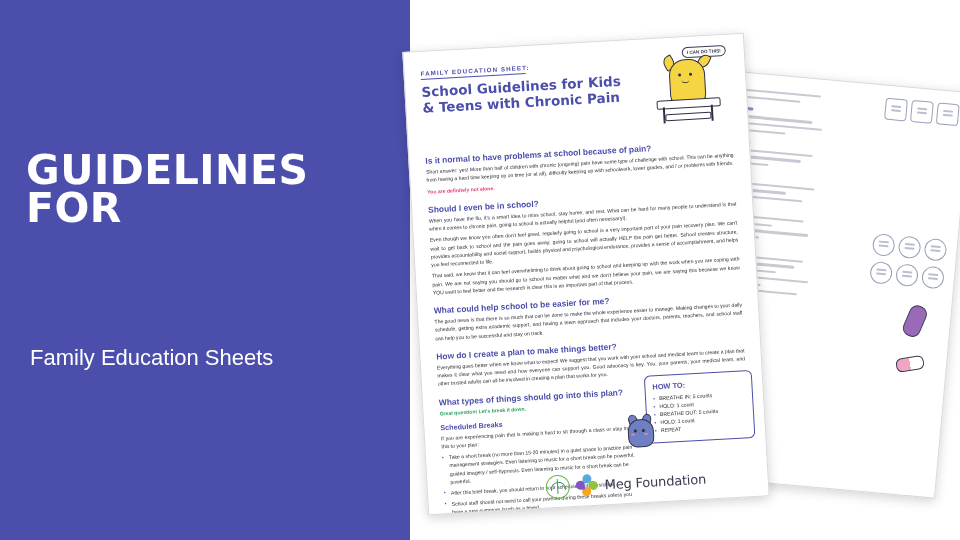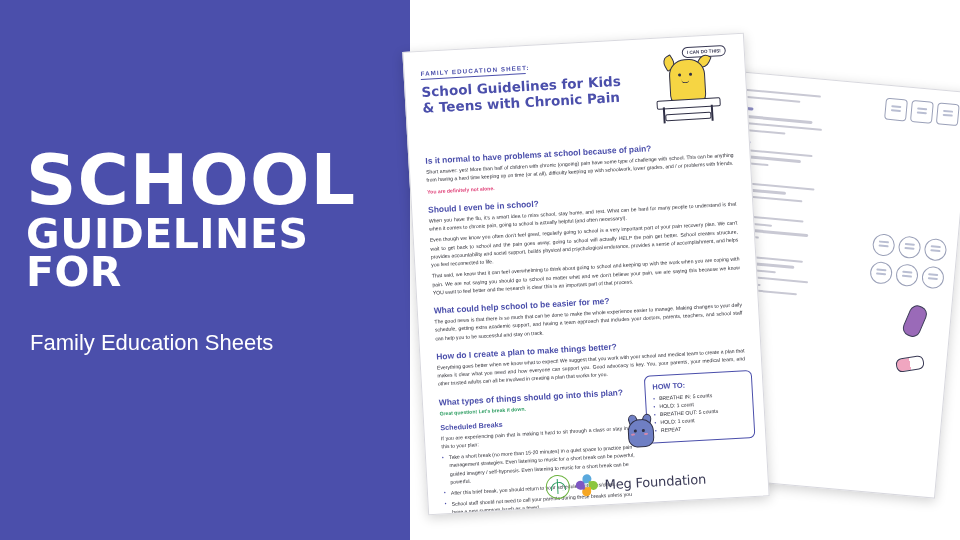--- a/index.html
+++ b/index.html
@@ -50,21 +50,21 @@
     margin-top: 4px;
   }
   .hero-line3 {
     font-size: 41px;
     display: block;
     margin-top: 2px;
   }
   .hero-sub {
     position: absolute;
     left: 30px;
-    top: 330px;
+    top: 345px;
     width: 360px;
     color: #ffffff;
     font-size: 22px;
     font-family: "Liberation Sans", sans-serif;
   }
   
   .sheets {
     position: absolute;
     left: 410px;
     top: 0;
@@ -467,21 +467,20 @@
     transform: rotate(-14deg);
   }
 </style>
 </head>
 <body>
 
 <div class="stage">
 
   <div class="left-panel">
     <div class="hero-title">
-      <span class="hero-line1">SCHOOL</span>
       <span class="hero-line2">GUIDELINES FOR</span>
     </div>
     <div class="hero-sub">Family Education Sheets</div>
   </div>
 
   <div class="sheets">
 
     <div class="sheet sheet-back">
       <div class="bs-inner">
         <div class="bs-icons">

